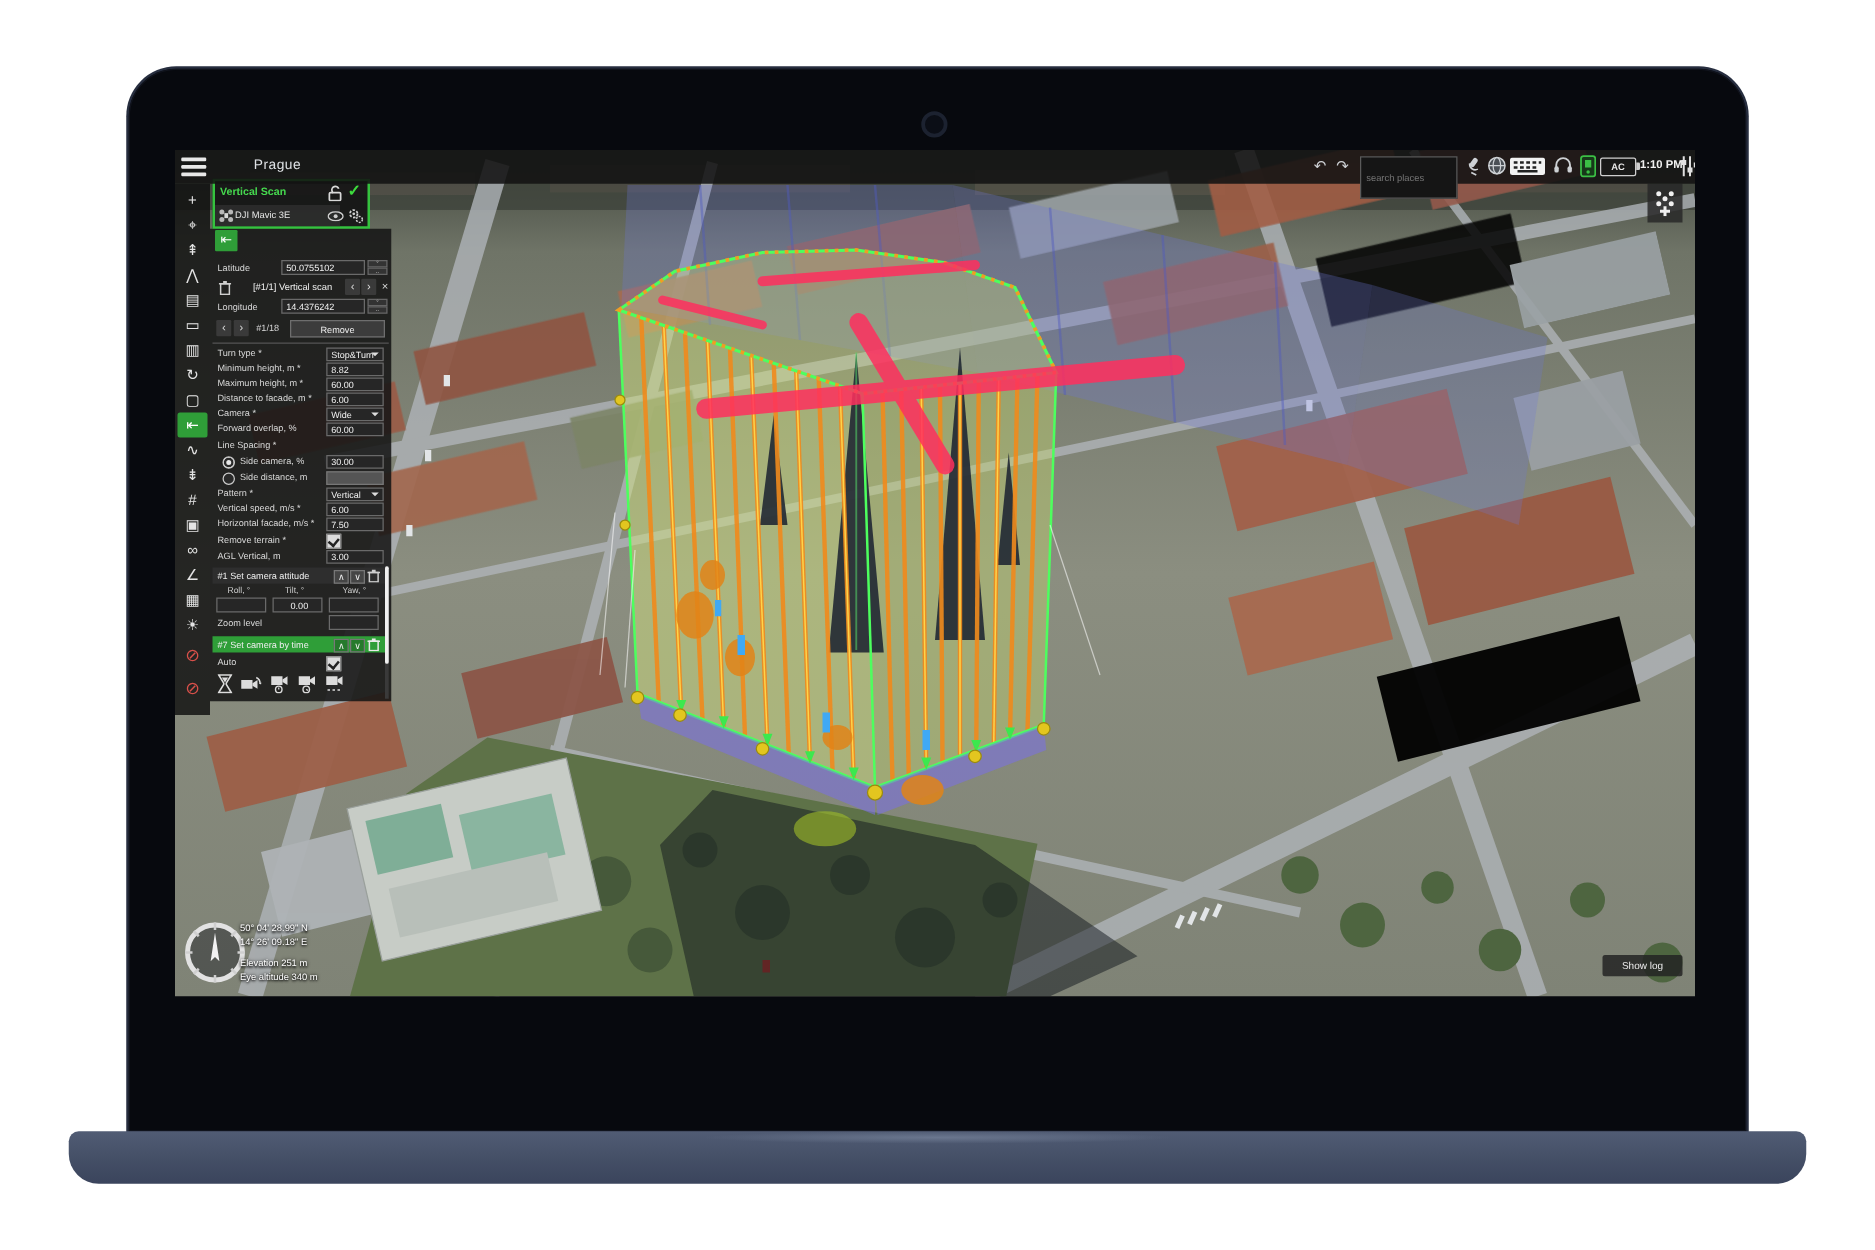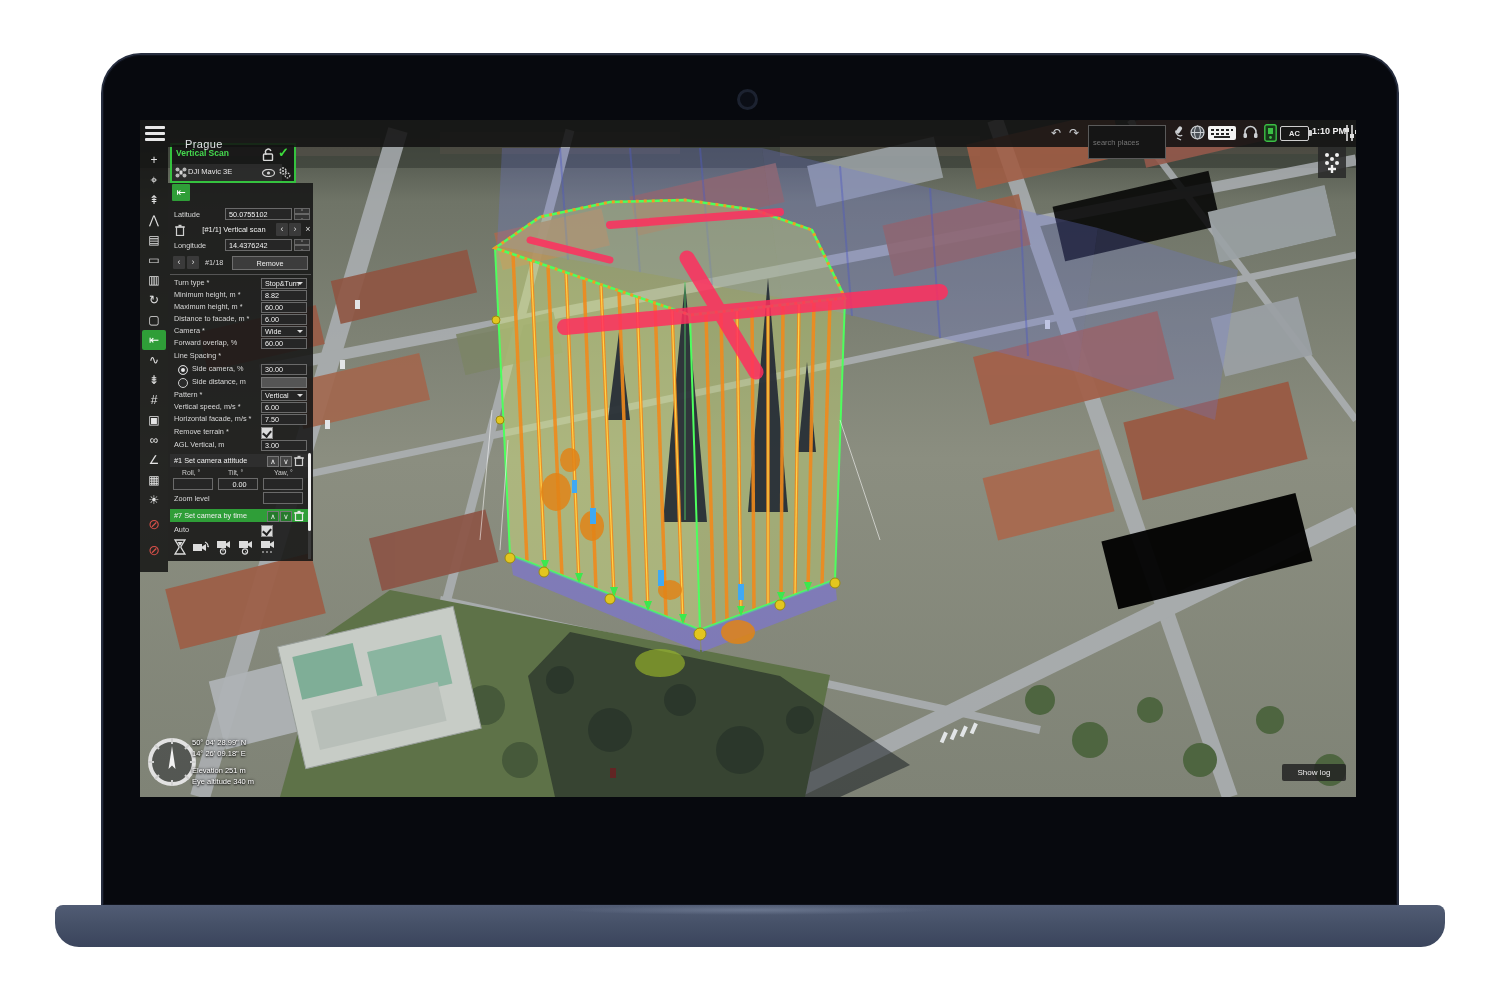--- a/index.html
+++ b/index.html
@@ -22,42 +22,42 @@
 
   
   #screen{left:140px;top:120px;width:1216px;height:677px;overflow:hidden;background:#7d8174;}
   svg{display:block;}
 
   
   #topbar{left:0;top:0;width:1216px;height:27px;background:rgba(18,18,18,.88);z-index:40;}
   #hamburger{left:5px;top:5px;width:20px;height:16px;cursor:pointer;}
   #hamburger i{position:absolute;left:0;width:20px;height:3px;background:#e8e8e8;border-radius:1px;}
   #hamburger i:nth-child(1){top:1px}#hamburger i:nth-child(2){top:7px}#hamburger i:nth-child(3){top:13px}
-  #app-title{left:45px;top:6px;font-size:11px;color:#dfe2e6;letter-spacing:.4px;margin-top:12px;}
+  #app-title{left:63px;top:6px;font-size:11px;color:#dfe2e6;letter-spacing:.4px;}
   .tb-ic{top:5px;width:16px;height:16px;color:#cdd0d4;font-size:12px;line-height:16px;text-align:center;}
   #search-box{left:948px;top:5px;width:78px;height:15px;background:#151515;border:1px solid #5a5a5a;
     color:#909090;font-size:7.5px;padding:16px 4px;box-sizing:border-box;}
   #battery-pill{left:1140px;top:6px;width:27px;height:13px;border:1px solid #cfcfcf;border-radius:2px;
     color:#e8e8e8;font-size:7.5px;text-align:center;line-height:13px;font-weight:bold;}
   #battery-pill:after{content:"";position:absolute;right:-4px;top:3px;width:3px;height:6px;background:#cfcfcf;border-radius:0 1px 1px 0;}
   #clock{left:1172px;top:6px;font-size:9px;color:#f0f0f0;font-weight:bold;}
   #corner-tool{left:1178px;top:27px;width:28px;height:31px;background:rgba(40,40,40,.85);z-index:35;}
 
   
   #toolbar{left:0;top:27px;width:28px;height:425px;background:rgba(15,15,15,.82);z-index:30;}
   .tool{position:absolute;left:0;width:28px;height:20px;color:#e4e4e4;font-size:12px;
     line-height:20px;text-align:center;cursor:pointer;}
   .tool.active{background:#2f9e38;color:#fff;border-radius:2px;left:2px;width:24px;}
   .tool.danger{color:#d8504a;font-size:14px;}
 
   
   #vehicle-card{left:30px;top:23px;width:126px;height:40px;border:2px solid #35c23f;
     background:rgba(20,20,20,.9);box-sizing:border-box;z-index:32;}
   #route-name{left:4px;top:3px;font-size:8.5px;color:#46d94f;font-weight:bold;}
-  #vehicle-row{left:0;top:19px;width:110px;height:17px;background:rgba(60,60,60,.5);}
+  #vehicle-row{left:0;top:19px;width:100px;height:17px;background:rgba(60,60,60,.5);}
   #vehicle-name{left:16px;top:3px;font-size:7.5px;color:#e6e6e6;}
 
   
   #panel{left:28px;top:63px;width:145px;height:378px;background:rgba(22,22,22,.88);z-index:31;}
   #panel-tool-badge{left:4px;top:1px;width:18px;height:17px;background:#2f9e38;color:#fff;
     font-size:11px;line-height:17px;text-align:center;border-radius:1px;}
   #seg-header{left:0;top:40px;width:145px;height:15px;}
   #seg-title{left:24px;top:2px;width:84px;text-align:center;font-size:7.5px;color:#f0f0f0;}
   .nav-btn{position:absolute;top:0;width:12px;height:13px;background:#3a3a3a;color:#ddd;
     font-size:9px;line-height:13px;text-align:center;border-radius:1px;cursor:pointer;}

